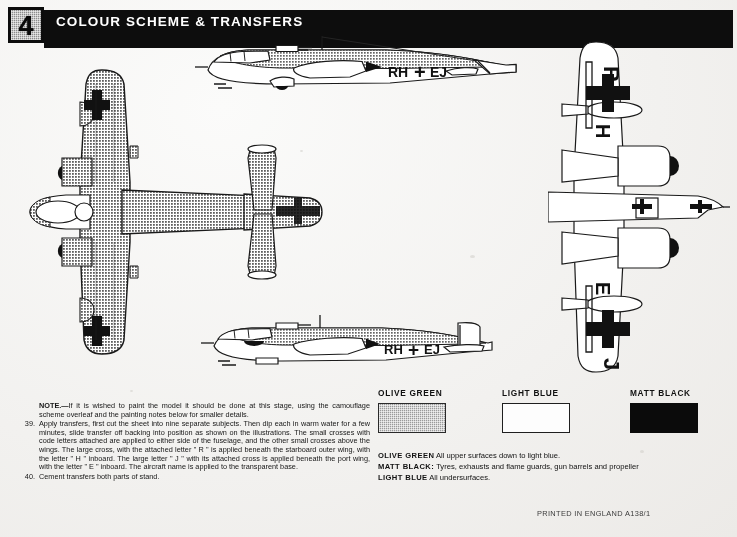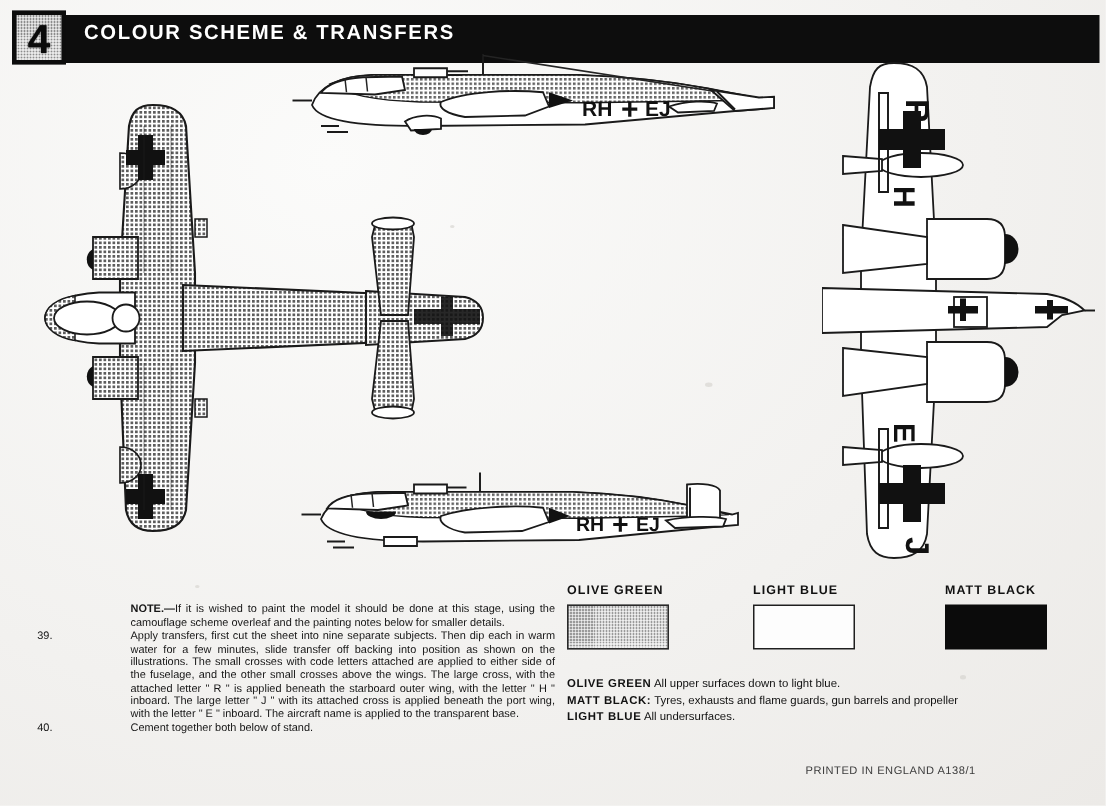--- a/index.html
+++ b/index.html
@@ -10,21 +10,21 @@
     overflow:hidden;
     position:relative;
   }
   .page{
     position:absolute;inset:0;
     background:
       radial-gradient(ellipse at 30% 20%, #fbfbfa 0%, #f2f1ef 60%, #eceae7 100%);
   }
   
   .hdr-bar{
-    position:absolute;left:44px;top:10px;right:4px;height:32px;
+    position:absolute;left:44px;top:10px;right:4px;height:38px;
     background:#0d0d0d;
   }
   .hdr-title{
     position:absolute;left:12px;top:4px;
     color:#ffffff;font-weight:bold;font-size:13.5px;
     letter-spacing:1.1px;
     font-family:"Liberation Sans", sans-serif;
     white-space:nowrap;
   }
   .num-box{
@@ -49,21 +49,21 @@
   .ink-thin{fill:none;stroke:#242424;stroke-width:1;}
   .white{fill:#ffffff;stroke:#1a1a1a;stroke-width:1.2;}
   .blk{fill:#111111;stroke:none;}
   
   .notes{
     position:absolute;left:18px;top:402px;width:352px;
     font-size:7.3px;line-height:8.6px;color:#161616;
     font-family:"Liberation Sans", sans-serif;
   }
   .notes p{margin:0 0 0 0;text-align:justify;}
-  .note-row{display:flex;margin-bottom:1px;gap:48px;}
+  .note-row{display:flex;margin-bottom:1px;}
   .note-num{width:17px;flex:0 0 17px;text-align:right;padding-right:4px;font-weight:normal;}
   .note-body{flex:1;}
   .b{font-weight:bold;}
   
   .swatch-area{position:absolute;left:378px;top:388px;width:348px;}
   .sw-row{position:relative;height:52px;}
   .sw-col{position:absolute;top:0;}
   .sw-label{font-size:8.3px;font-weight:bold;letter-spacing:.7px;color:#111;
             font-family:"Liberation Sans", sans-serif;margin-bottom:5px;white-space:nowrap;}
   .sw-box{width:68px;height:30px;box-sizing:border-box;}
@@ -276,21 +276,21 @@
     </div>
     <div class="note-row">
       <div class="note-num">39.</div>
       <div class="note-body">
           <p>Apply transfers, first cut the sheet into nine separate subjects.  Then dip each in warm water for a few minutes, slide transfer off backing into position as shown on the illustrations.  The small crosses with code letters attached are applied to either side of the fuselage, and the other small crosses above the wings.  The large cross, with the attached letter " R " is applied beneath the starboard outer wing, with the letter " H " inboard. The large letter " J " with its attached cross is applied beneath the port wing, with the letter " E " inboard.  The aircraft name is applied to the transparent base.</p>
         </div>
     </div>
     <div class="note-row">
       <div class="note-num">40.</div>
       <div class="note-body">
-        <p>Cement together both below of stand.</p>
+        <p>Cement transfers both parts of stand.</p>
       </div>
     </div>
   </div>
 
   <div class="swatch-area">
     <div class="sw-row">
       <div class="sw-col" style="left:0px;">
         <div class="sw-label">OLIVE GREEN</div>
         <div class="sw-box sw-olive"></div>
       </div>

